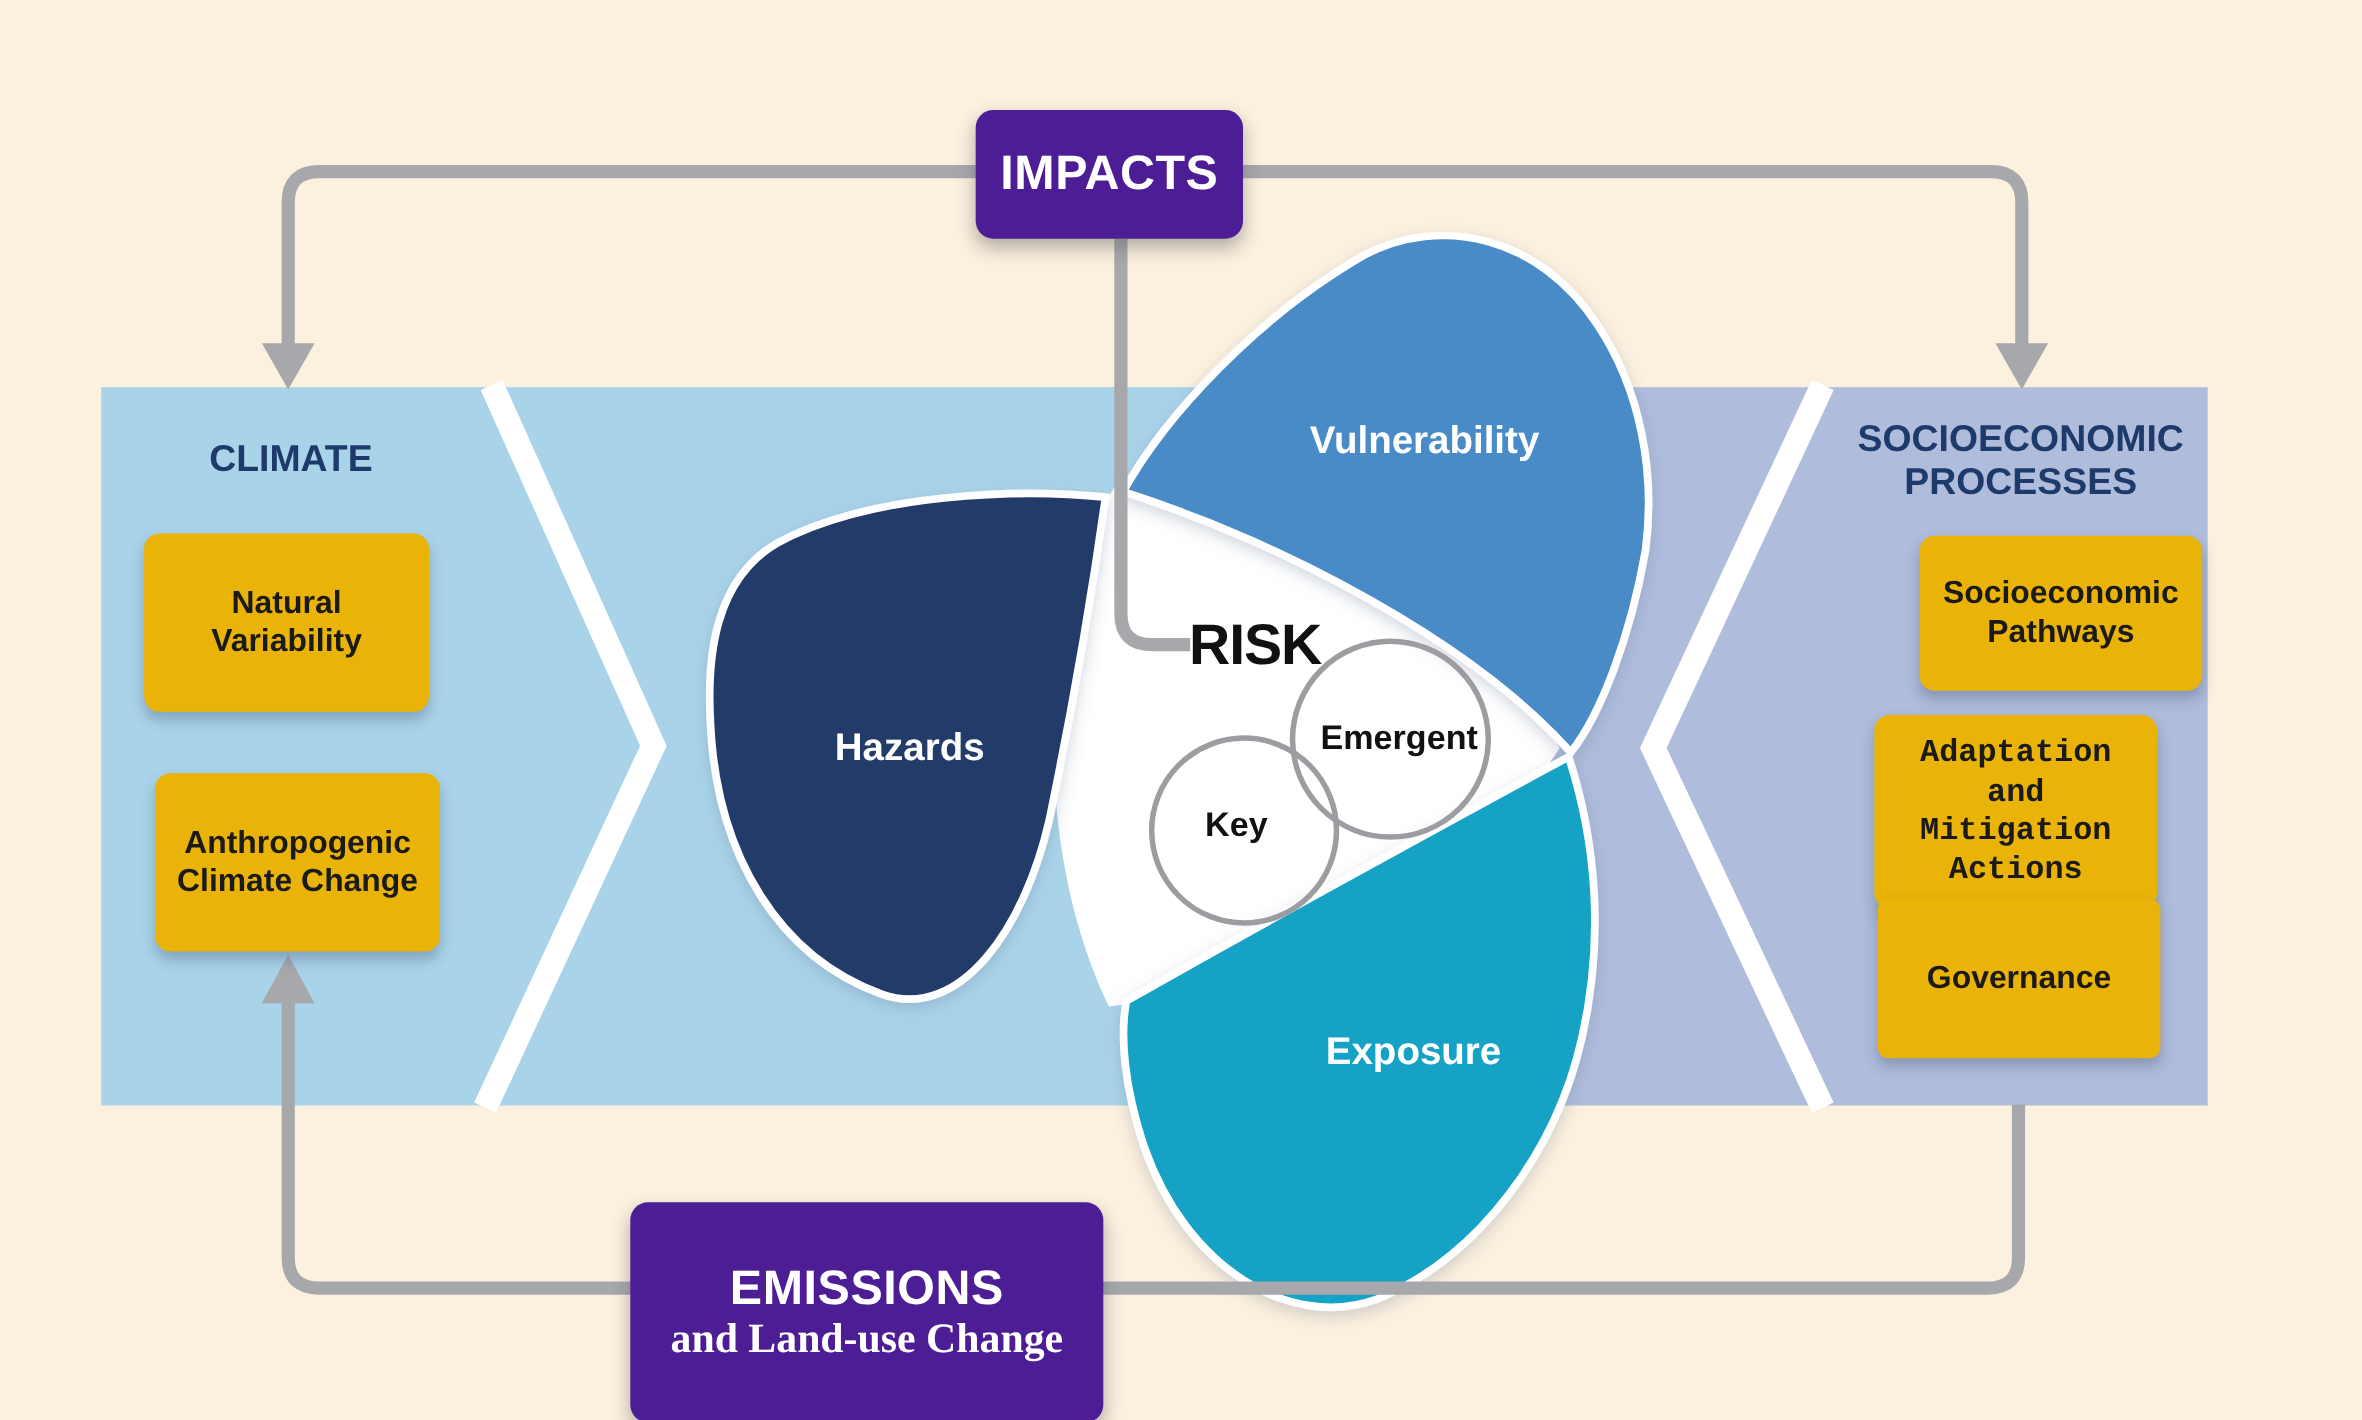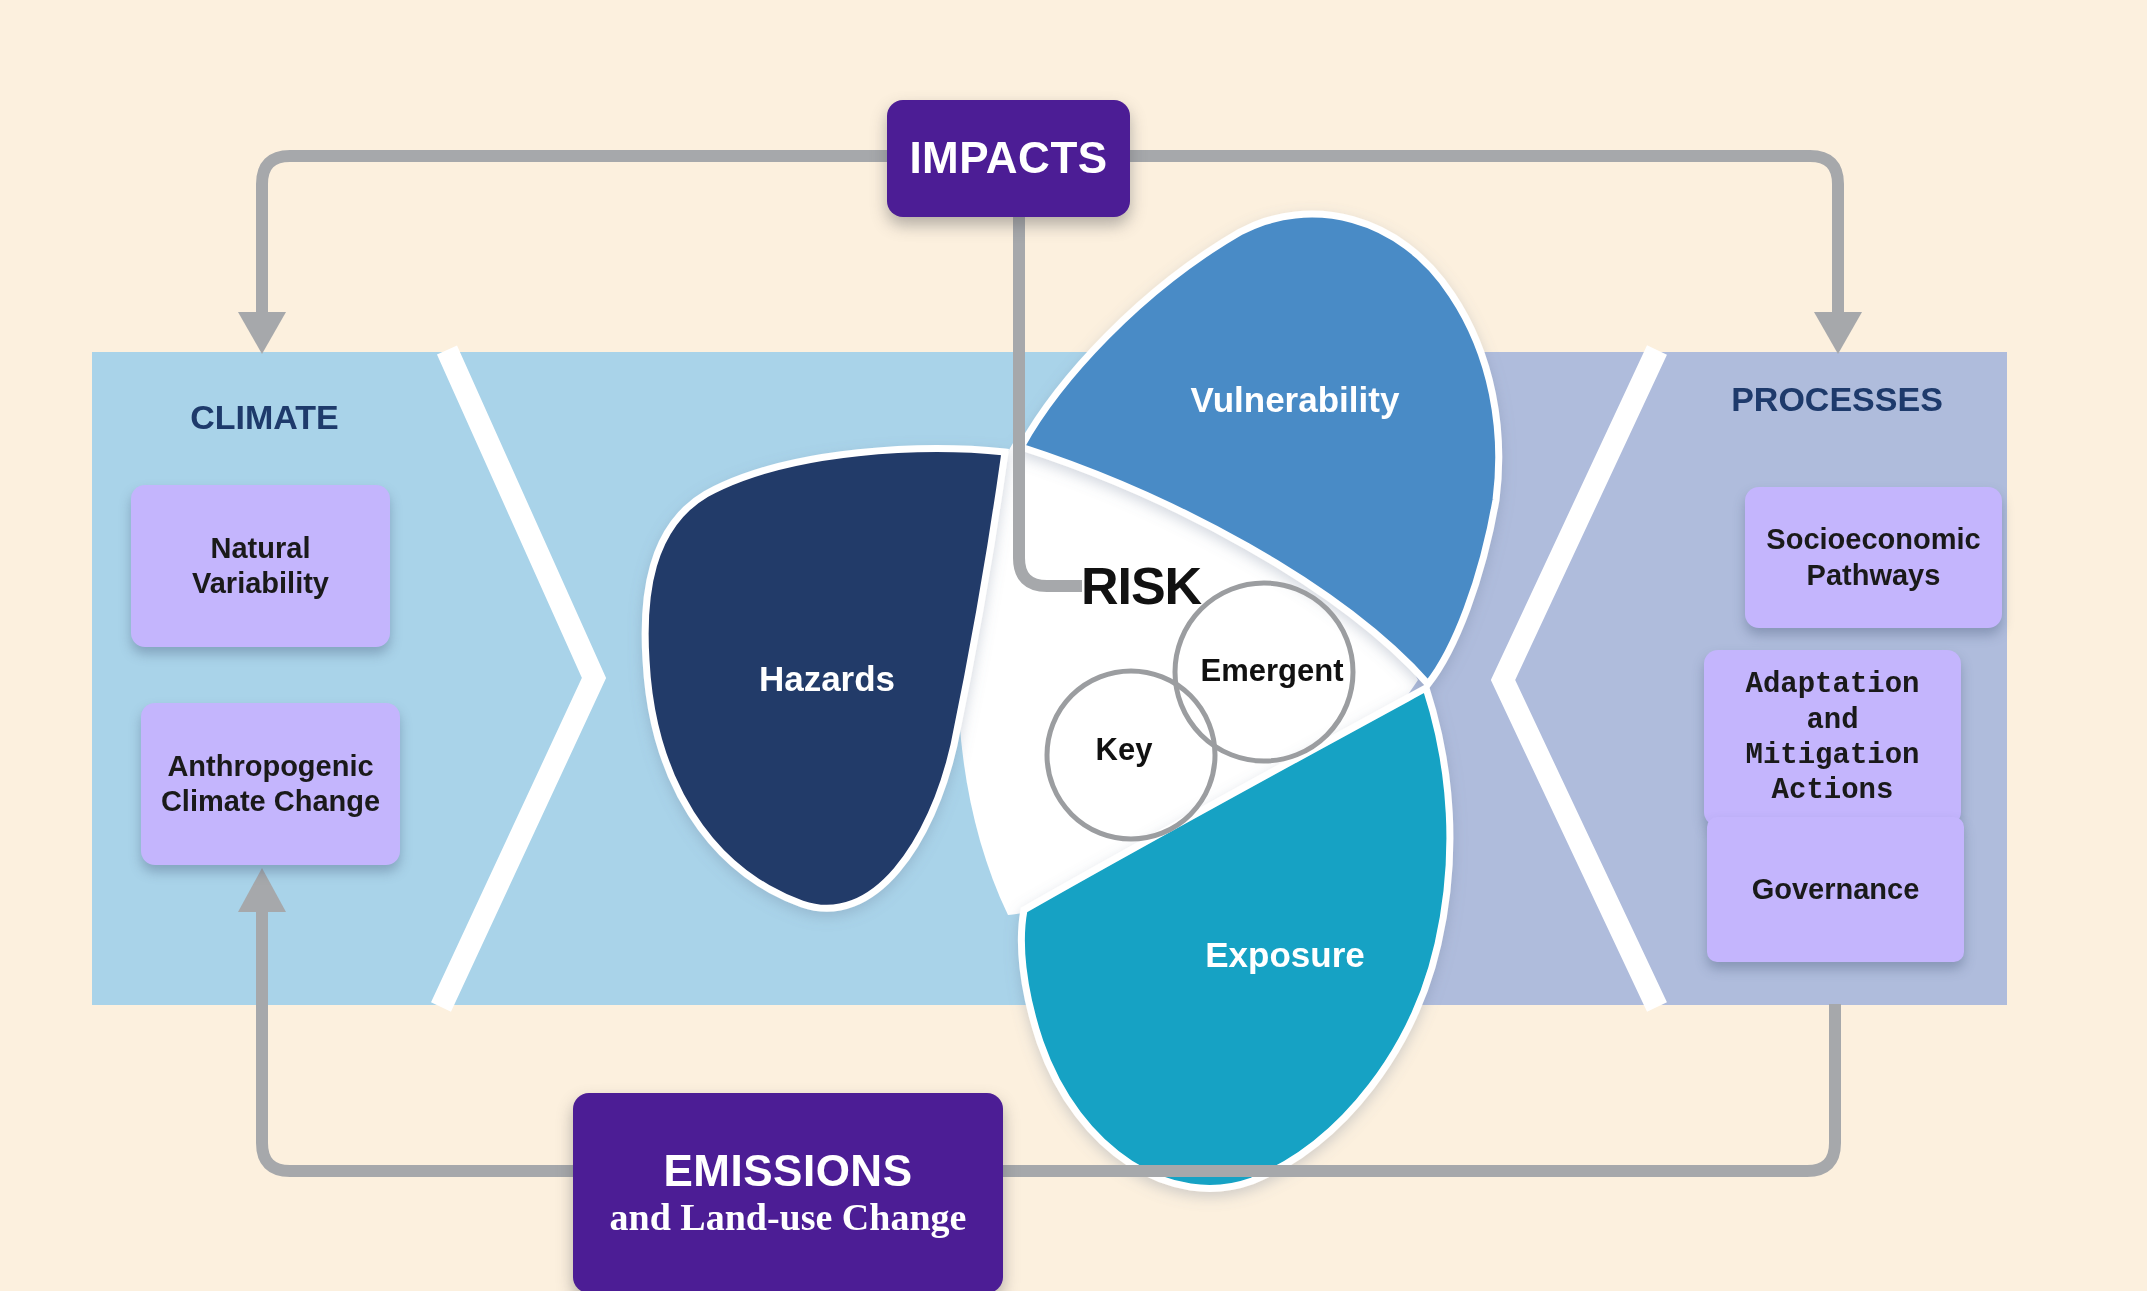--- a/index.html
+++ b/index.html
@@ -12,21 +12,21 @@
   .abs{position:absolute;box-sizing:border-box;}
   .pill{
     background:#4c1d95;color:#FFFFFF;border-radius:16px;
     display:flex;flex-direction:column;align-items:center;justify-content:center;
     text-align:center;font-weight:bold;
     box-shadow:0 8px 16px rgba(90,90,95,.45);
   }
   .pill .l1{font-size:44px;letter-spacing:.5px;line-height:1.15;}
   .pill .l2{font-size:38px;line-height:1.15;font-family:Liberation Serif, serif;}
   .card{
-    background:#c4b5fd;border-radius:14px;
+    background:#eab308;border-radius:14px;
     display:flex;align-items:center;justify-content:center;text-align:center;
     font-weight:bold;font-size:29px;line-height:1.22;color:#1A1A1A;
     padding:10px 14px;
     box-shadow:0 7px 12px rgba(70,90,120,.38);
   }
   .band-header{
     color:#1E3A6B;font-weight:bold;text-align:center;line-height:1.15;
   }
   .climate-header{font-size:34px;}
   .socio-header{font-size:34px;}
@@ -104,19 +104,20 @@
   <div class="pill abs" style="left:573px;top:1093px;width:430px;height:200px;">
     <div class="l1">EMISSIONS</div>
     <div class="l2">and Land-use Change</div>
   </div>
 
   <div class="band-header climate-header abs" style="left:92px;top:398px;width:345px;text-align:center;">CLIMATE</div>
   <div class="card abs" style="left:131px;top:485px;width:259px;height:162px;">Natural Variability</div>
   <div class="card abs" style="left:141px;top:703px;width:259px;height:162px;">Anthropogenic Climate Change</div>
 
   <div class="band-header socio-header abs" style="left:1672px;top:380px;width:330px;">
+    <div>SOCIOECONOMIC</div>
     <div>PROCESSES</div>
   </div>
   <div class="card abs" style="left:1745px;top:487px;width:257px;height:141px;">Socioeconomic Pathways</div>
   <div class="card abs" style="left:1704px;top:650px;width:257px;height:176px;font-family:Liberation Mono, monospace;">Adaptation and Mitigation Actions</div>
   <div class="card abs" style="left:1707px;top:817px;width:257px;height:145px;border-radius:10px;">Governance</div>
 
 </div>
 
 </body></html>

